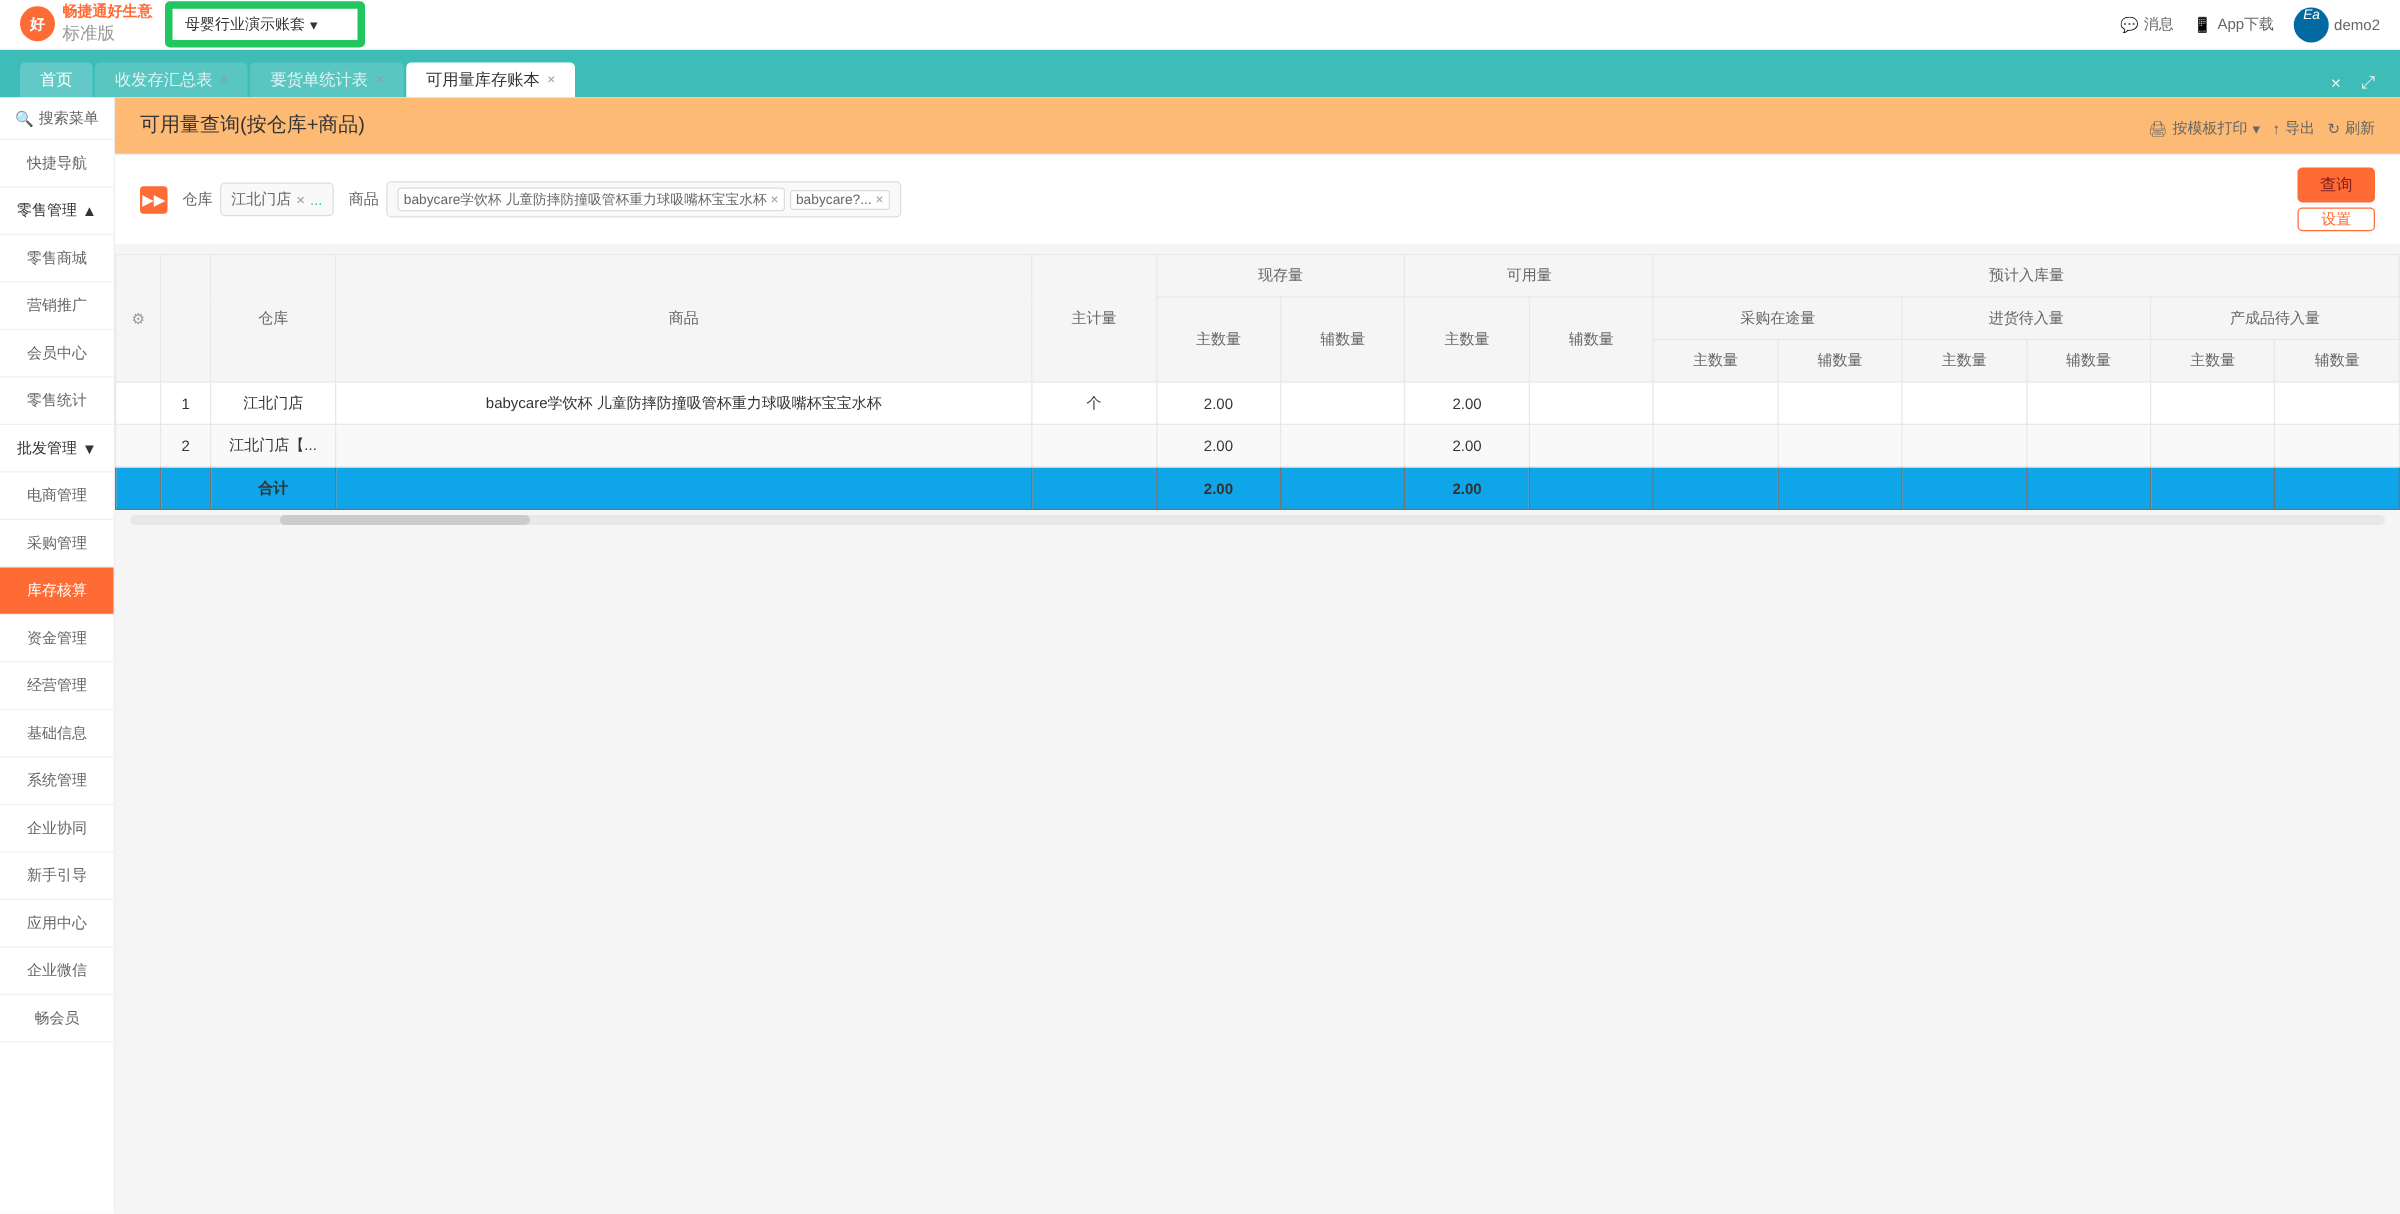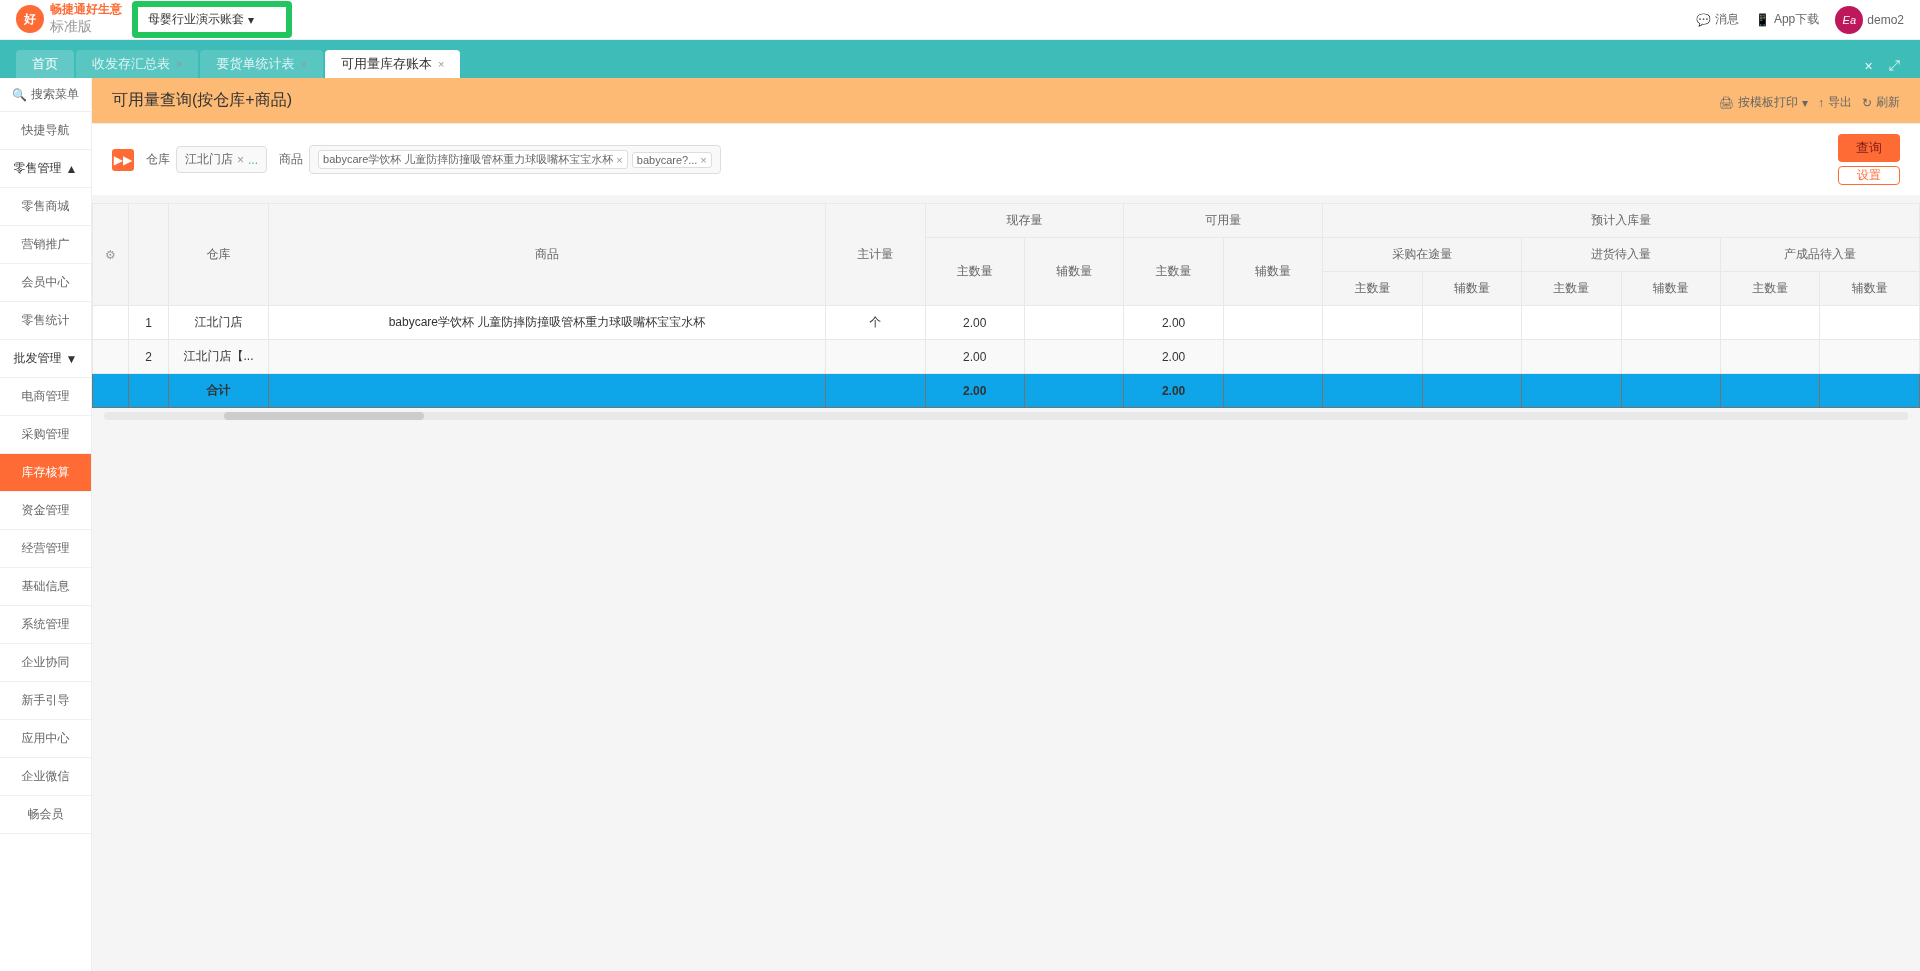--- a/index.html
+++ b/index.html
@@ -8,21 +8,21 @@
     
     .top-bar { height: 40px; background: #fff; border-bottom: 1px solid #eee; display: flex; align-items: center; justify-content: space-between; padding: 0 16px; }
     .top-bar-left { display: flex; align-items: center; gap: 10px; }
     .logo-area { display: flex; align-items: center; gap: 6px; }
     .logo-icon { width: 28px; height: 28px; background: #ff6b35; border-radius: 50%; display: flex; align-items: center; justify-content: center; color: white; font-size: 12px; font-weight: bold; }
     .logo-text { font-size: 12px; color: #ff6b35; font-weight: bold; line-height: 1.2; font-family: Liberation Mono, monospace; }
     .logo-sub { font-size: 14px; color: #999; font-family: Liberation Mono, monospace; }
     .company-select { display: flex; align-items: center; gap: 4px; padding: 4px 10px; border: 6px solid #22c55e; border-radius: 4px; background: white; cursor: pointer; font-size: 12px; color: #333; min-width: 160px; }
     .top-bar-right { display: flex; align-items: center; gap: 16px; }
     .top-bar-action { display: flex; align-items: center; gap: 4px; cursor: pointer; color: #666; font-size: 12px; }
-    .avatar { width: 28px; height: 28px; background: #be185d; border-radius: 50%; display: flex; align-items: center; justify-content: center; color: white; font-size: 11px; font-style: italic; }
+    .avatar { width: 28px; height: 28px; background: #0369a1; border-radius: 50%; display: flex; justify-content: center; color: white; font-size: 11px; font-style: italic; }
 
     
     .nav-tabs { height: 38px; background: #3dbcb8; display: flex; align-items: flex-end; padding: 0 16px; gap: 2px; }
     .nav-tab { padding: 6px 16px; border-radius: 4px 4px 0 0; font-size: 13px; cursor: pointer; display: flex; align-items: center; gap: 6px; color: rgba(255,255,255,0.8); background: rgba(255,255,255,0.15); height: 28px; }
     .nav-tab.active { background: #fff; color: #333; }
     .nav-tab .close-x { font-size: 11px; color: #999; cursor: pointer; }
     .nav-tab.home { background: rgba(255,255,255,0.2); color: white; }
     .nav-tab-end-actions { margin-left: auto; display: flex; align-items: center; gap: 8px; }
     .nav-end-btn { color: rgba(255,255,255,0.9); cursor: pointer; font-size: 14px; padding: 4px; }
 

